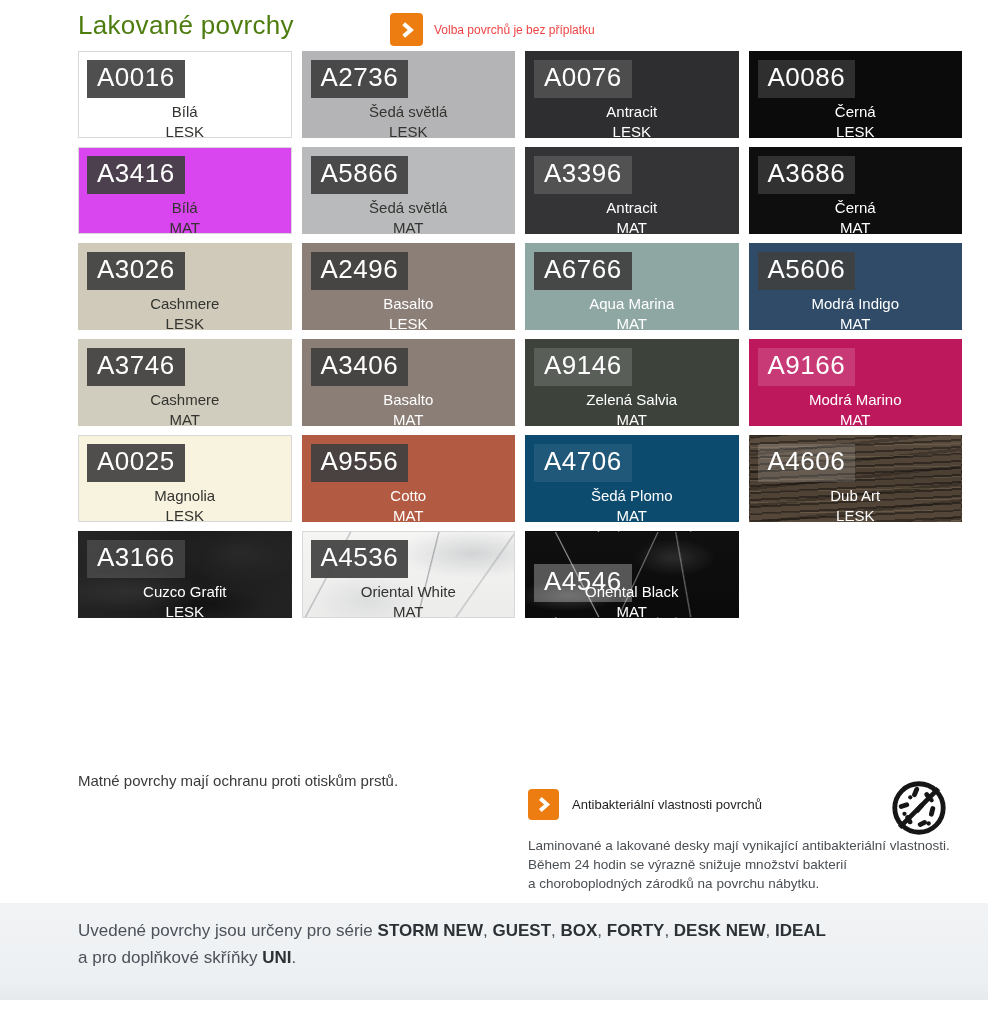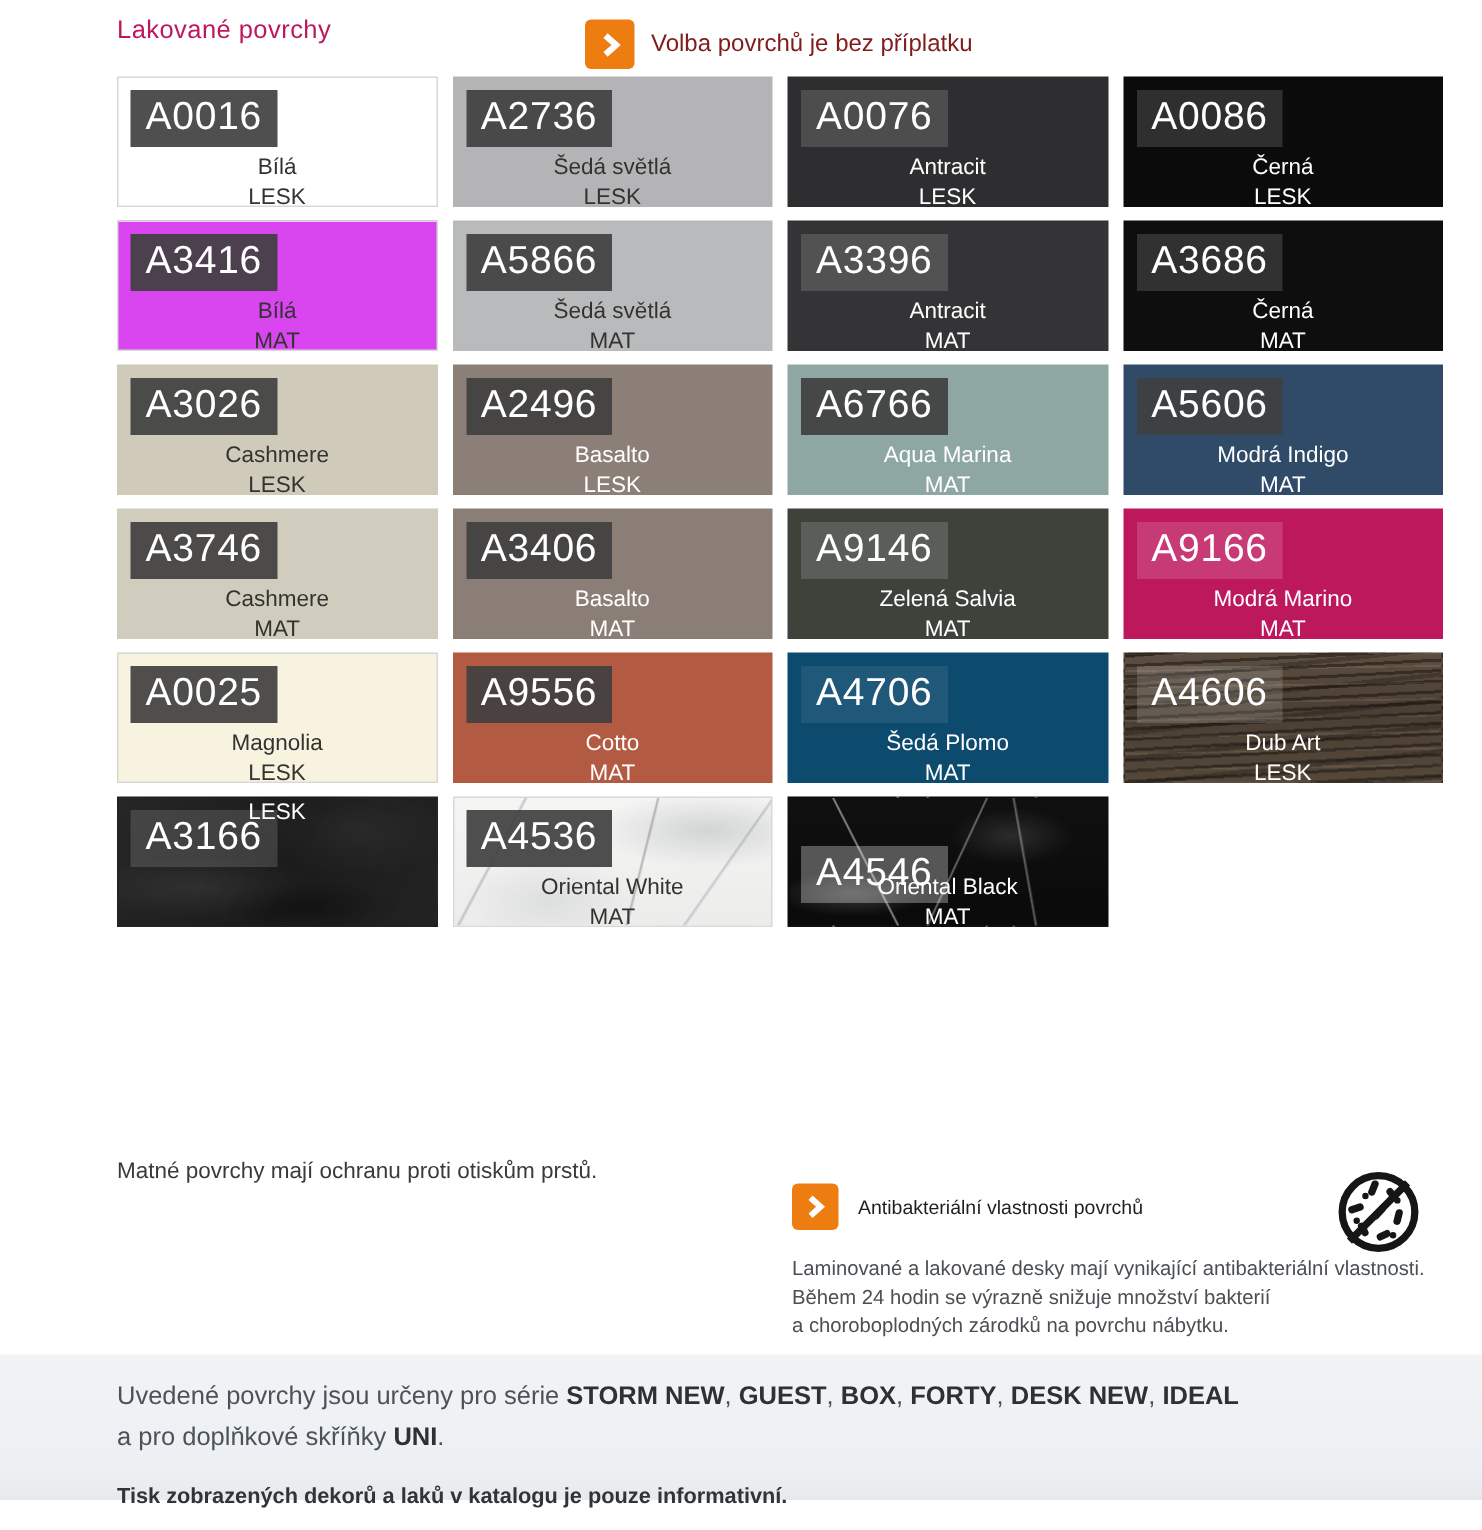--- a/index.html
+++ b/index.html
@@ -5,30 +5,30 @@
   html,body { margin:0; padding:0; }
   body {
     width:988px; height:1020px; position:relative; overflow:hidden;
     background:#ffffff;
     font-family:"Liberation Sans", sans-serif;
     -webkit-font-smoothing:antialiased;
   }
   
   .page-title {
     position:absolute; left:78px; top:10px;
-    font-size:17px; font-weight:400; color:#be185d; letter-spacing:.3px;
+    font-size:26px; font-weight:400; color:#4d7c0f; letter-spacing:.3px;
   }
   .callout { position:absolute; display:flex; align-items:center; gap:11px; }
   .callout-1 { left:390px; top:13px; }
   .chev-box {
     width:33px; height:33px; border-radius:4px; background:#ee7d11;
     display:flex; align-items:center; justify-content:center; flex:0 0 auto;
   }
   .chev-box svg { display:block; }
-  .callout-1 .callout-text { font-size:16px; color:#7f1d1d; }
+  .callout-1 .callout-text { font-size:12px; color:#ef4444; }
 
   
   .grid {
     position:absolute; left:78px; top:51px; width:884px;
     display:grid; grid-template-columns:repeat(4,1fr); gap:9px 10px;
   }
   .swatch {
     position:relative; height:87px; box-sizing:border-box;
     border:1px solid transparent; text-align:center; overflow:hidden;
   }
@@ -217,20 +217,21 @@
       <div class="name">Šedá Plomo</div>
       <div class="finish">MAT</div>
     </div>
     <div class="swatch text-light tex-wood">
       <span class="code label-light-box">A4606</span>
       <div class="name">Dub Art</div>
       <div class="finish">LESK</div>
     </div>
     <div class="swatch text-light tex-grafit">
       <span class="code label-light-box">A3166</span>
+      <div class="name">Cuzco Grafit</div>
       <div class="finish">LESK</div>
     </div>
     <div class="swatch text-dark tex-marble-white bordered">
       <span class="code label-dark-box">A4536</span>
       <div class="name">Oriental White</div>
       <div class="finish">MAT</div>
     </div>
     <div class="swatch text-light tex-marble-black">
       <span class="code label-strong-box">A4546</span>
       <div class="name">Oriental Black</div>
@@ -274,15 +275,14 @@
     </g>
     <circle cx="32" cy="32" r="25" fill="none" stroke="#161616" stroke-width="5"></circle>
     <line x1="12" y1="52" x2="52" y2="12" stroke="#161616" stroke-width="5"></line>
   </svg>
 </div>
 
 <div class="footer">
   <div class="footer-inner">
     <div class="footer-line"><span>Uvedené povrchy jsou určeny pro série </span><span class="b">STORM NEW</span><span>, </span><span class="b">GUEST</span><span>, </span><span class="b">BOX</span><span>, </span><span class="b">FORTY</span><span>, </span><span class="b">DESK NEW</span><span>, </span><span class="b">IDEAL</span></div>
     <div class="footer-line"><span>a pro doplňkové skříňky </span><span class="b">UNI</span><span>.</span></div>
-    <div class="disclaimer">Tisk zobrazených dekorů a laků v katalogu je pouze informativní.</div>
   </div>
 </div>
 
 </body></html>

